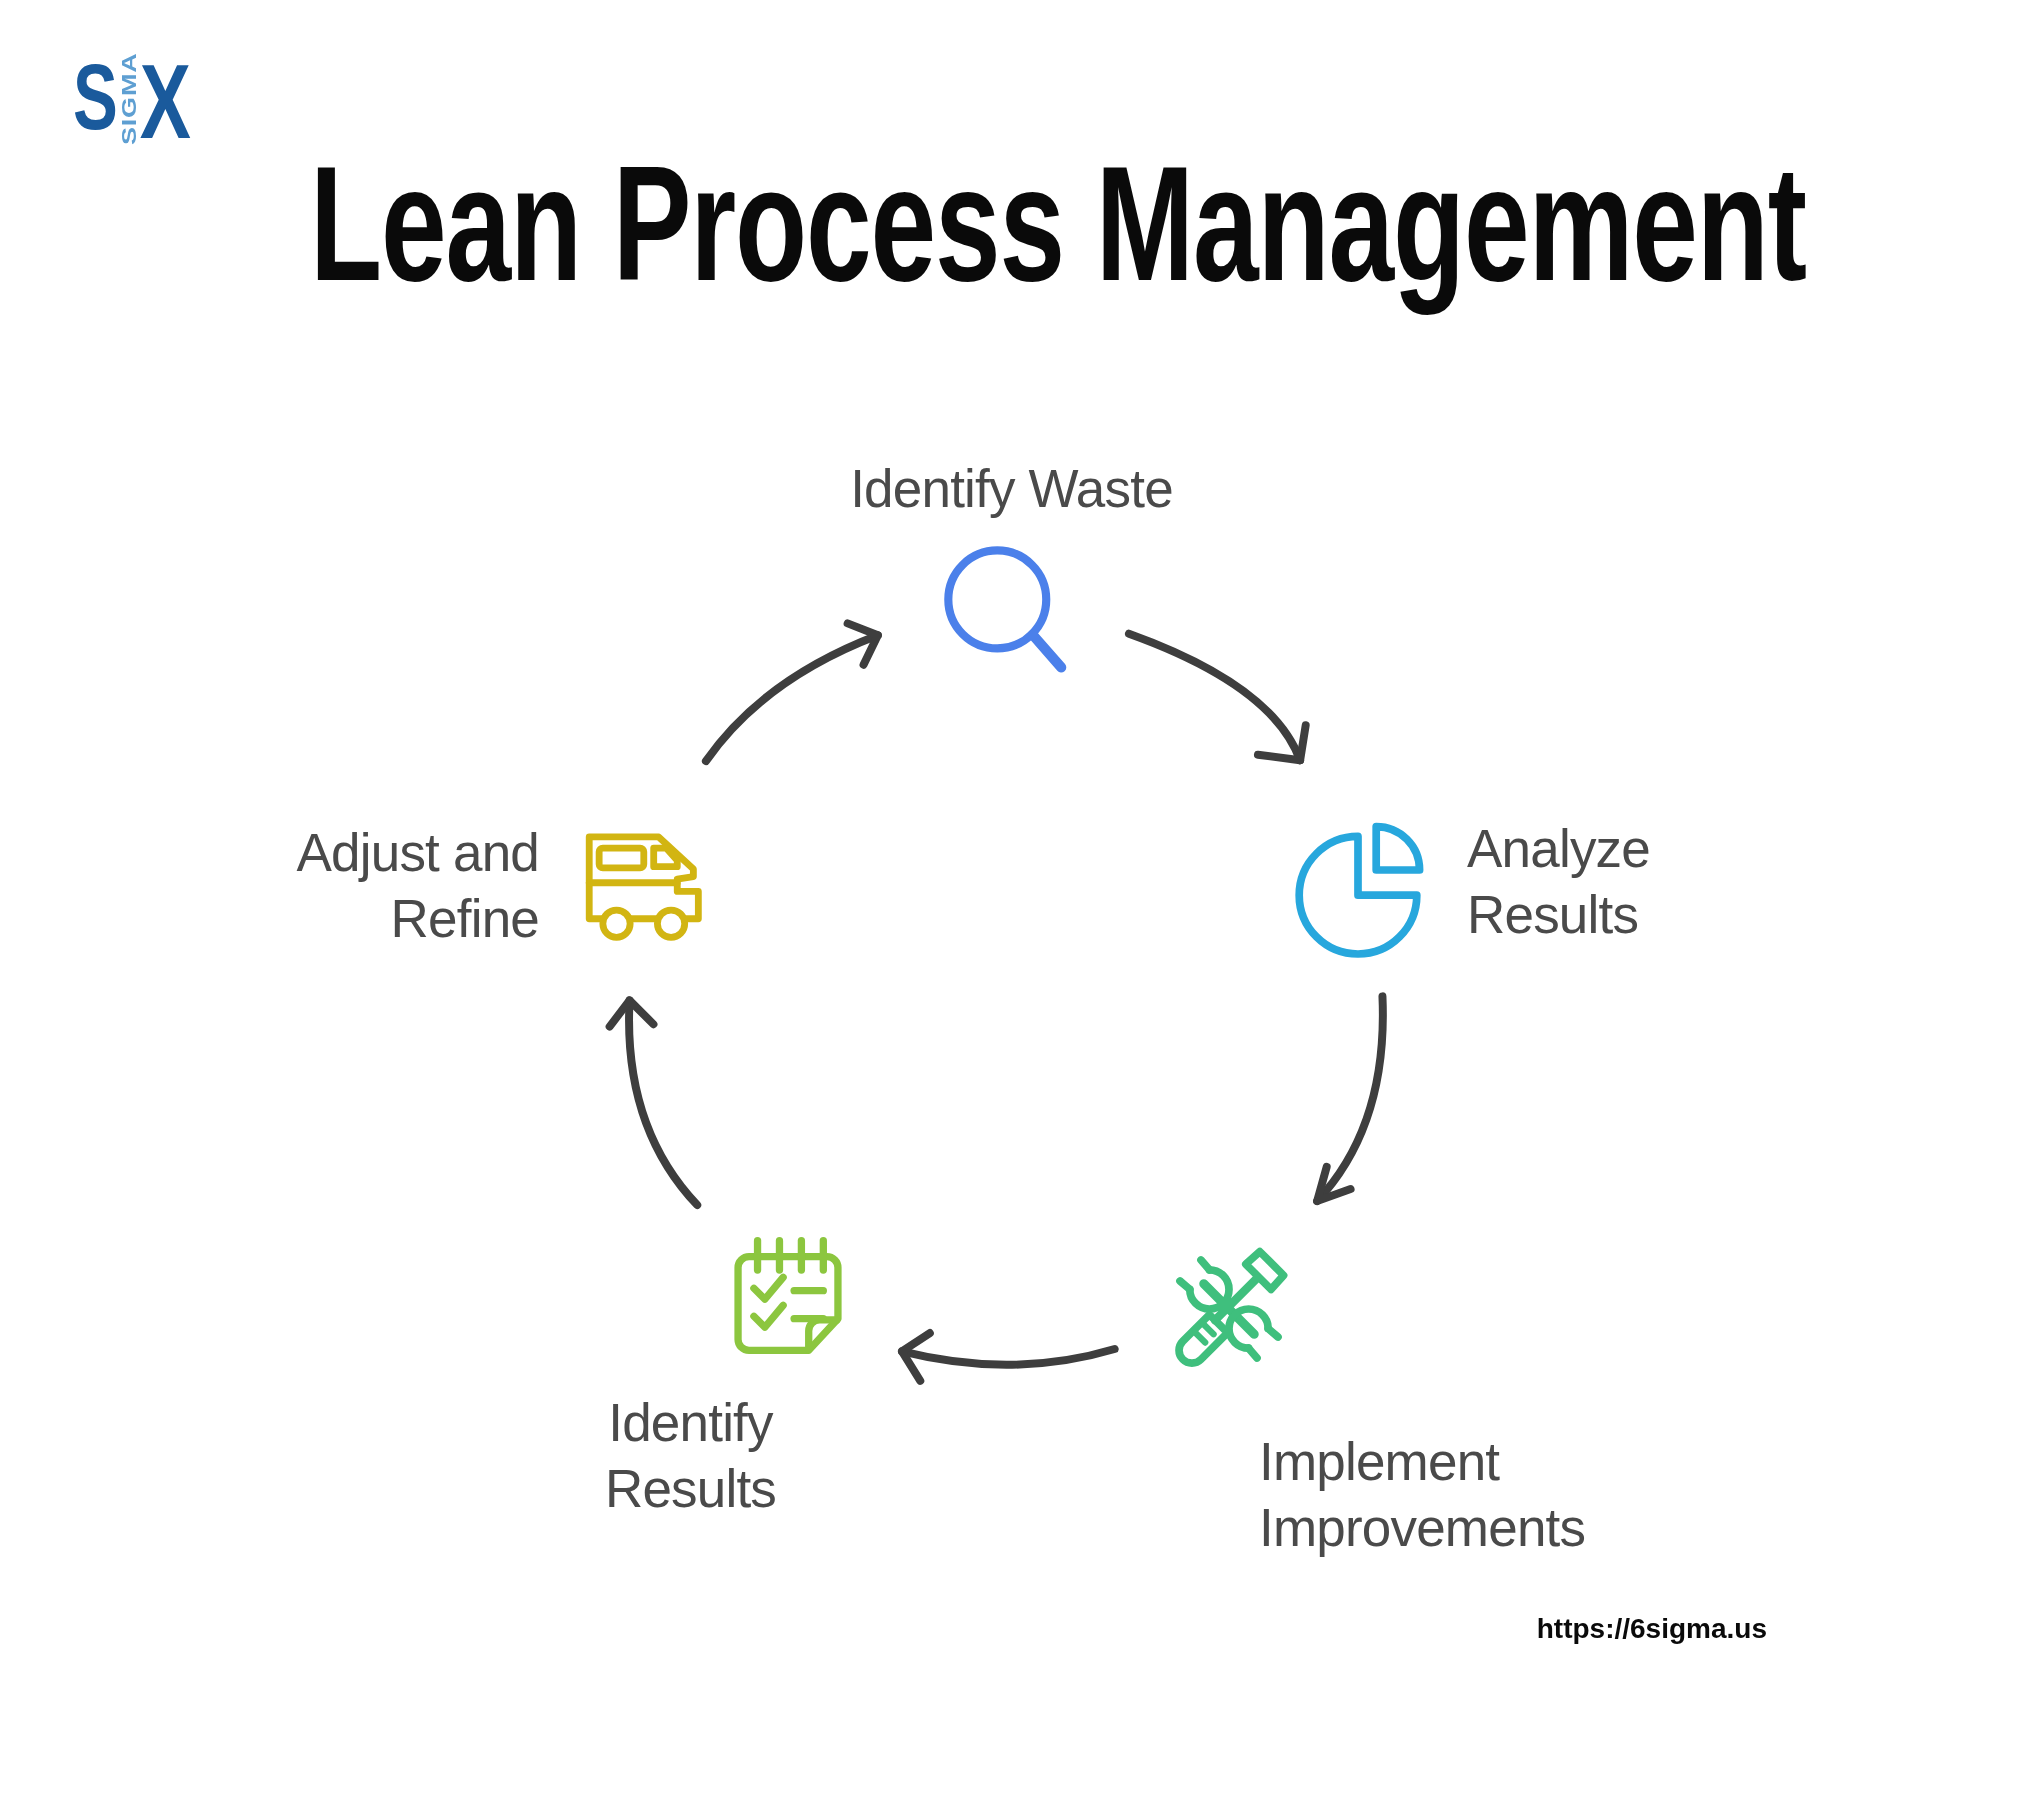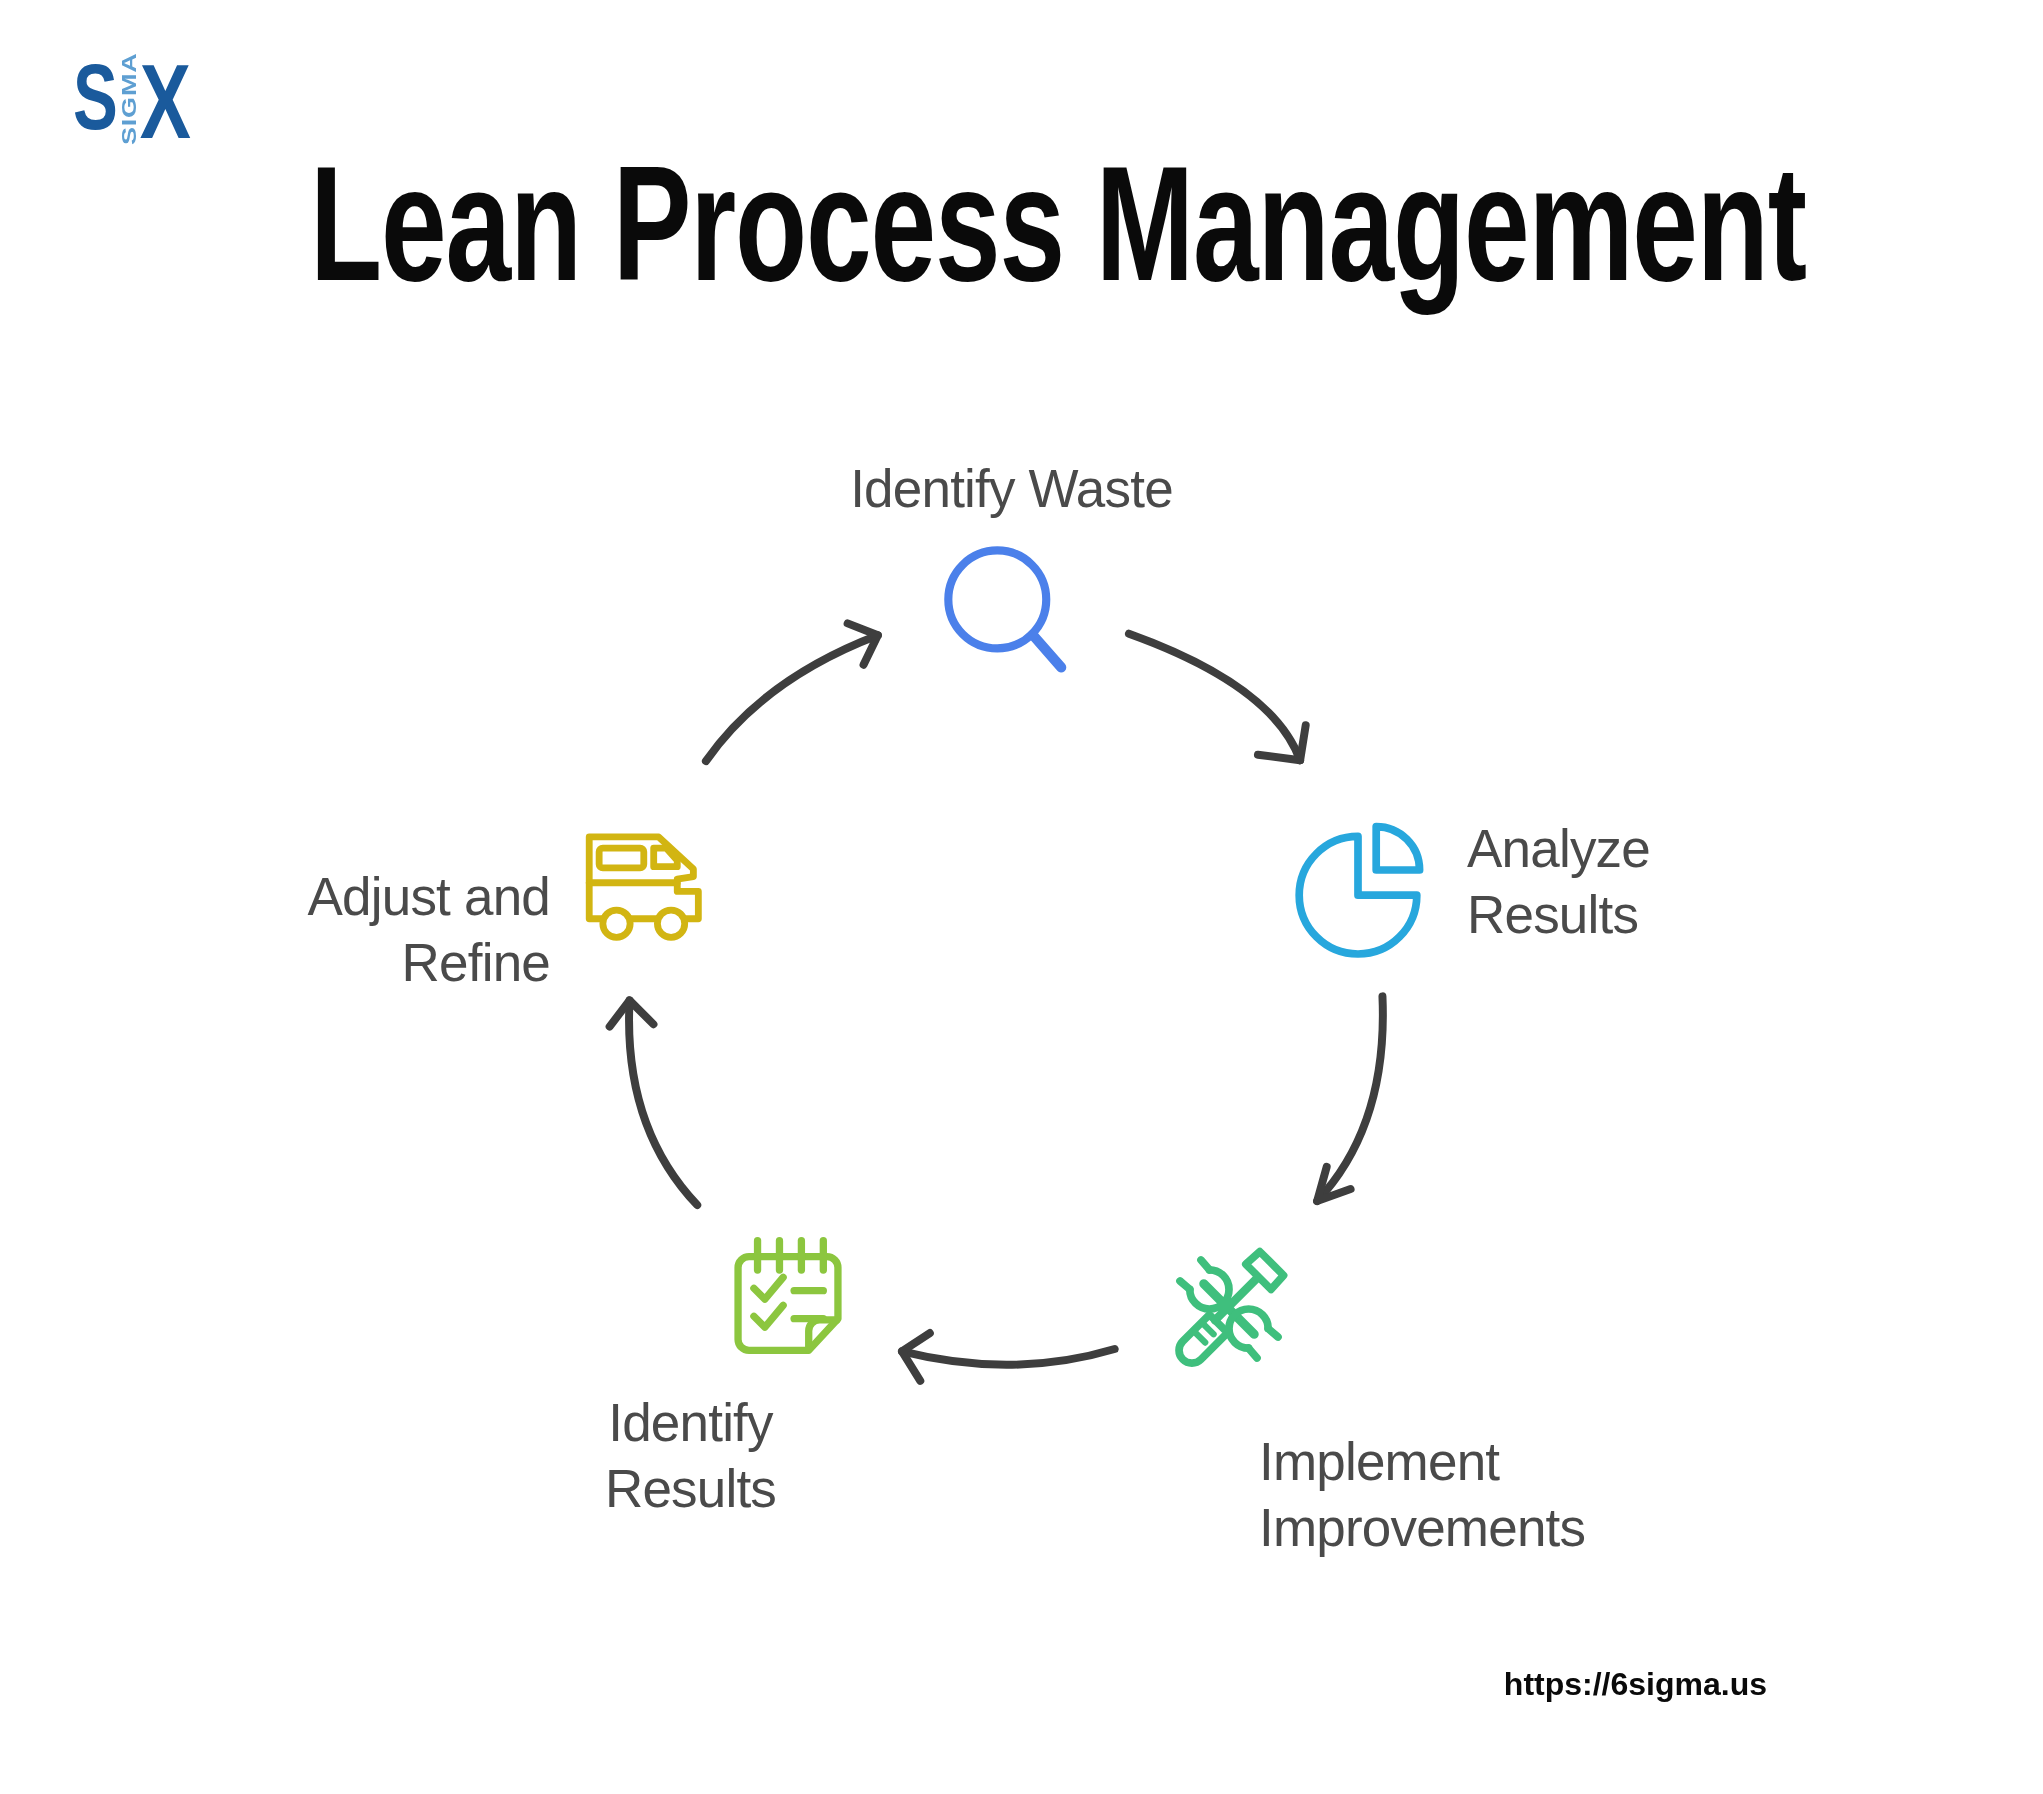--- a/index.html
+++ b/index.html
@@ -19,23 +19,23 @@
         font-size:164px;font-weight:700;line-height:1.2;letter-spacing:-1.6px;
         color:var(--c-title);transform:scaleX(0.72);transform-origin:center top;white-space:nowrap;}
   
   .step-label{position:absolute;font-size:53px;line-height:1.25;letter-spacing:-0.8px;
         color:var(--c-label);}
   .step-label span{display:block;}
   .lbl-identify{left:732px;top:456px;width:559px;text-align:center;}
   .lbl-analyze{left:1467px;top:816px;text-align:left;}
   .lbl-implement{left:1231px;top:1429px;text-align:left;margin-left:28px;}
   .lbl-monitor{left:491px;top:1390px;width:399px;text-align:center;}
-  .lbl-adjust{left:247px;top:820px;width:303px;text-align:right;margin-top:44px;}
+  .lbl-adjust{left:236px;top:820px;width:303px;text-align:right;}
   
-  .footer{position:absolute;right:276px;top:1666px;font-size:32px;font-weight:700;
+  .footer{position:absolute;right:276px;top:1613px;font-size:28px;font-weight:700;
         color:var(--c-title);letter-spacing:0px;}
   
   svg{position:absolute;overflow:visible;}
   .icon *{fill:none;stroke-linecap:round;stroke-linejoin:round;}
   .ic-magnifier *{stroke:var(--c-identify);}
   .ic-pie *{stroke:var(--c-analyze);}
   .ic-tools *{stroke:var(--c-implement);}
   .ic-checklist *{stroke:var(--c-monitor);}
   .ic-truck *{stroke:var(--c-adjust);}
   .ic-truck .wheel{fill:#ffffff;}

